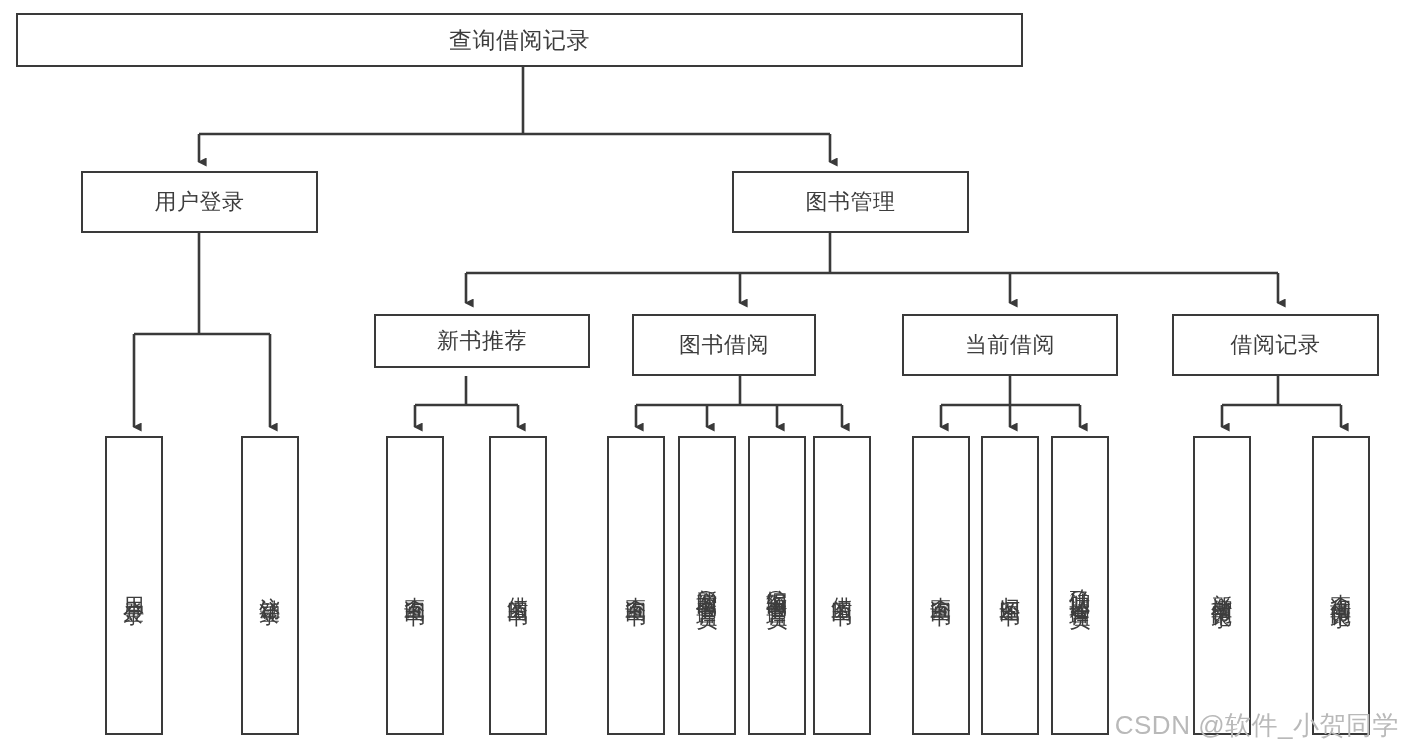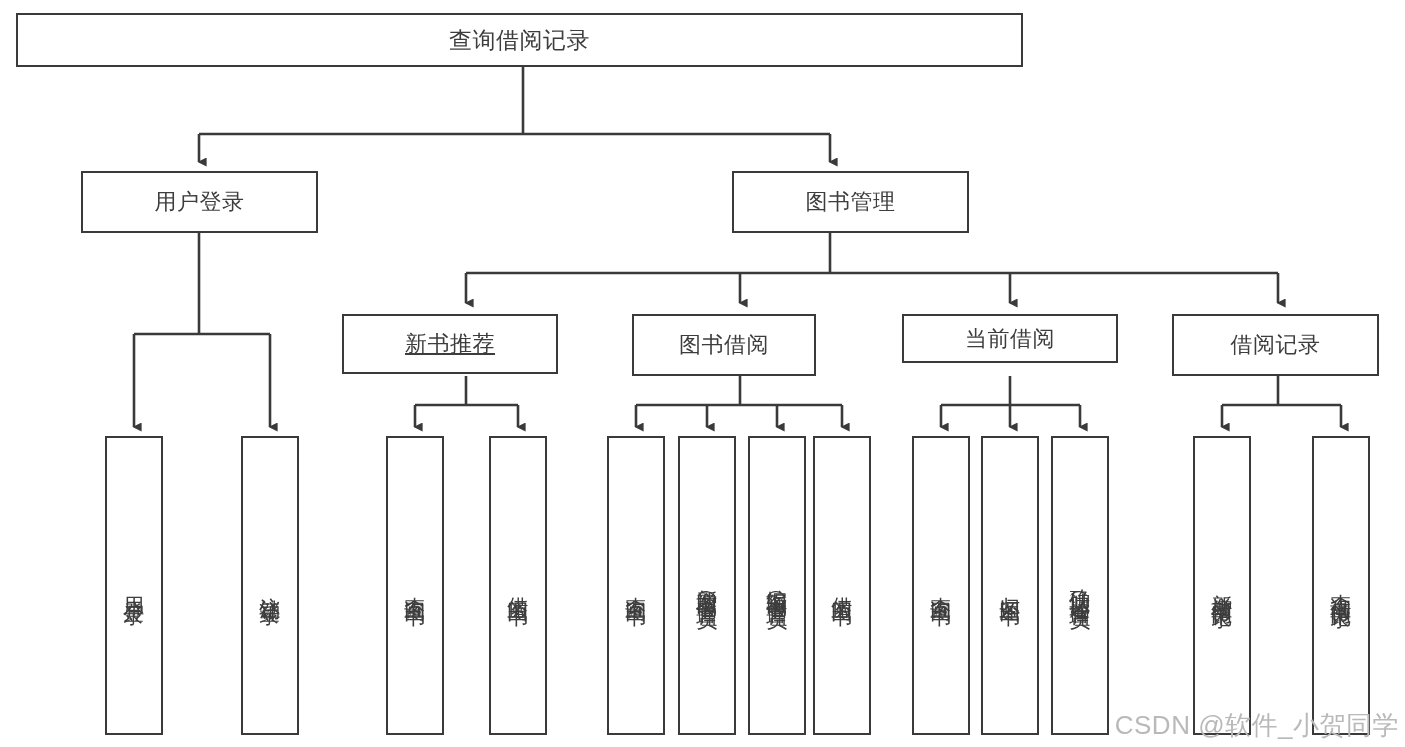--- a/index.html
+++ b/index.html
@@ -108,27 +108,27 @@
     <span class="lbl">查询借阅记录</span>
   </div>
 
   <div class="node h-node" style="left:81px;top:171px;width:237px;height:62px;">
     <span class="lbl">用户登录</span>
   </div>
   <div class="node h-node" style="left:711px;top:171px;width:237px;height:62px;margin-left:21px;">
     <span class="lbl">图书管理</span>
   </div>
 
-  <div class="node h-node" style="left:342px;top:314px;width:216px;height:60px;text-decoration:underline;">
+  <div class="node h-node" style="left:374px;top:314px;width:216px;height:54px;">
     <span class="lbl">新书推荐</span>
   </div>
   <div class="node h-node" style="left:632px;top:314px;width:184px;height:62px;">
     <span class="lbl">图书借阅</span>
   </div>
-  <div class="node h-node" style="left:902px;top:314px;width:216px;height:49px;">
+  <div class="node h-node" style="left:902px;top:314px;width:216px;height:62px;">
     <span class="lbl">当前借阅</span>
   </div>
   <div class="node h-node" style="left:1172px;top:314px;width:207px;height:62px;">
     <span class="lbl">借阅记录</span>
   </div>
 
   <div class="node leaf" style="left:105px;top:436px;width:58px;height:299px;">
     <span class="lbl">用户登录</span>
   </div>
   <div class="node leaf" style="left:241px;top:436px;width:58px;height:299px;">

